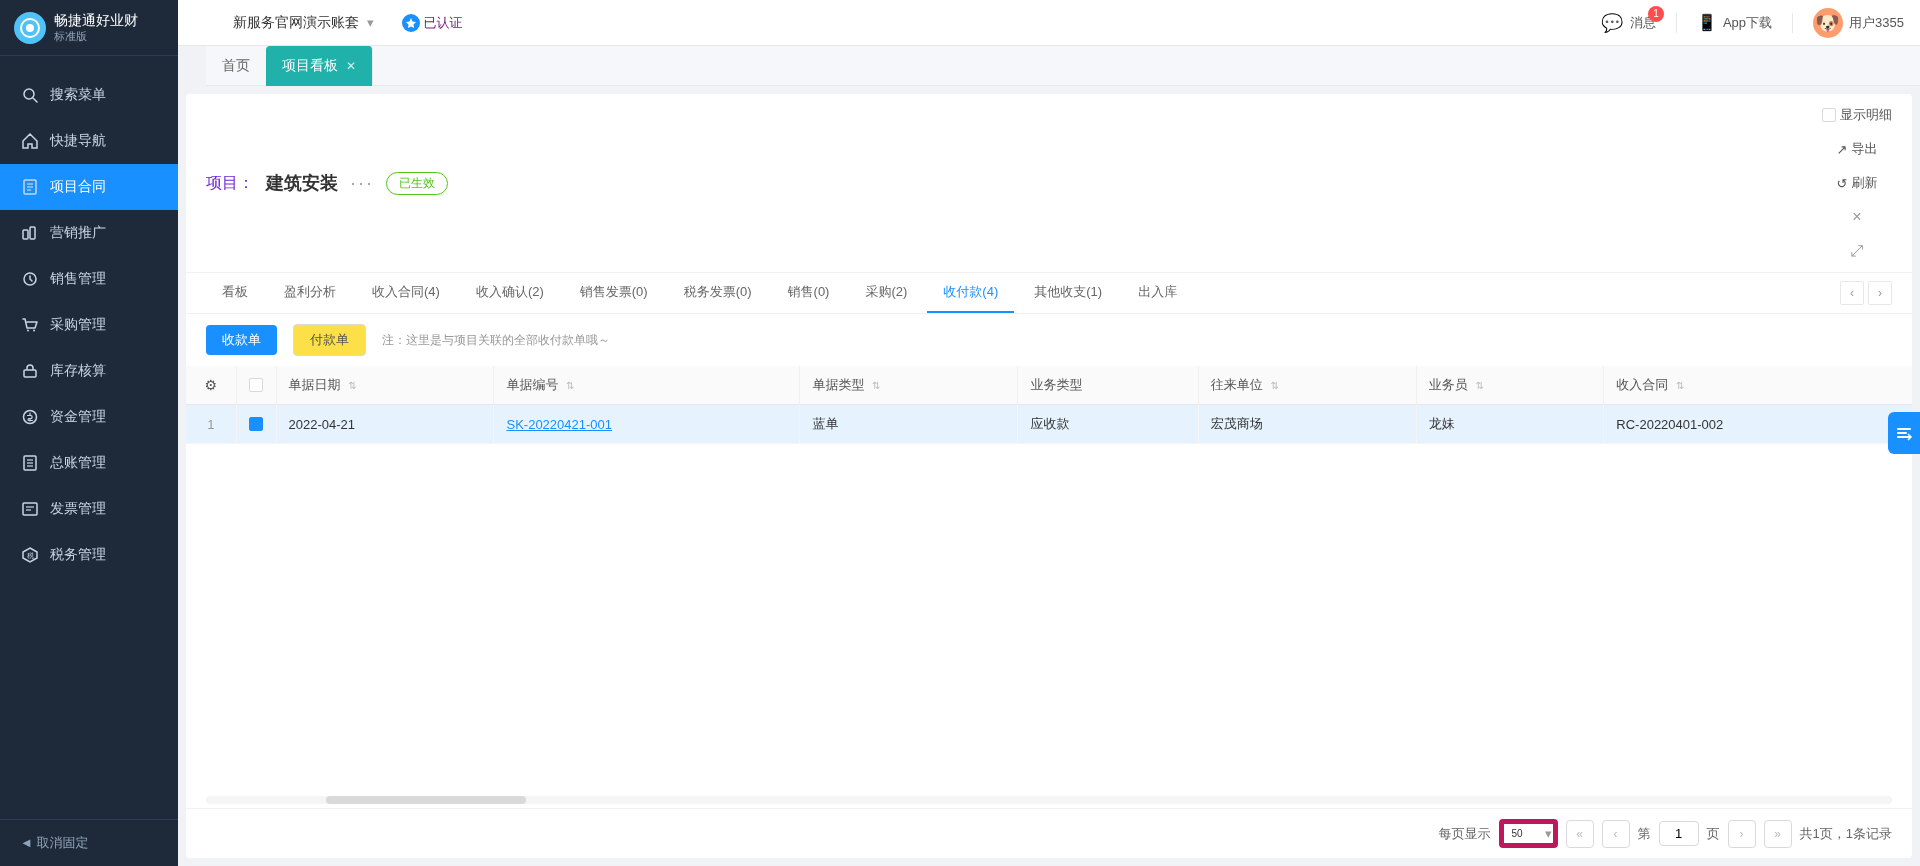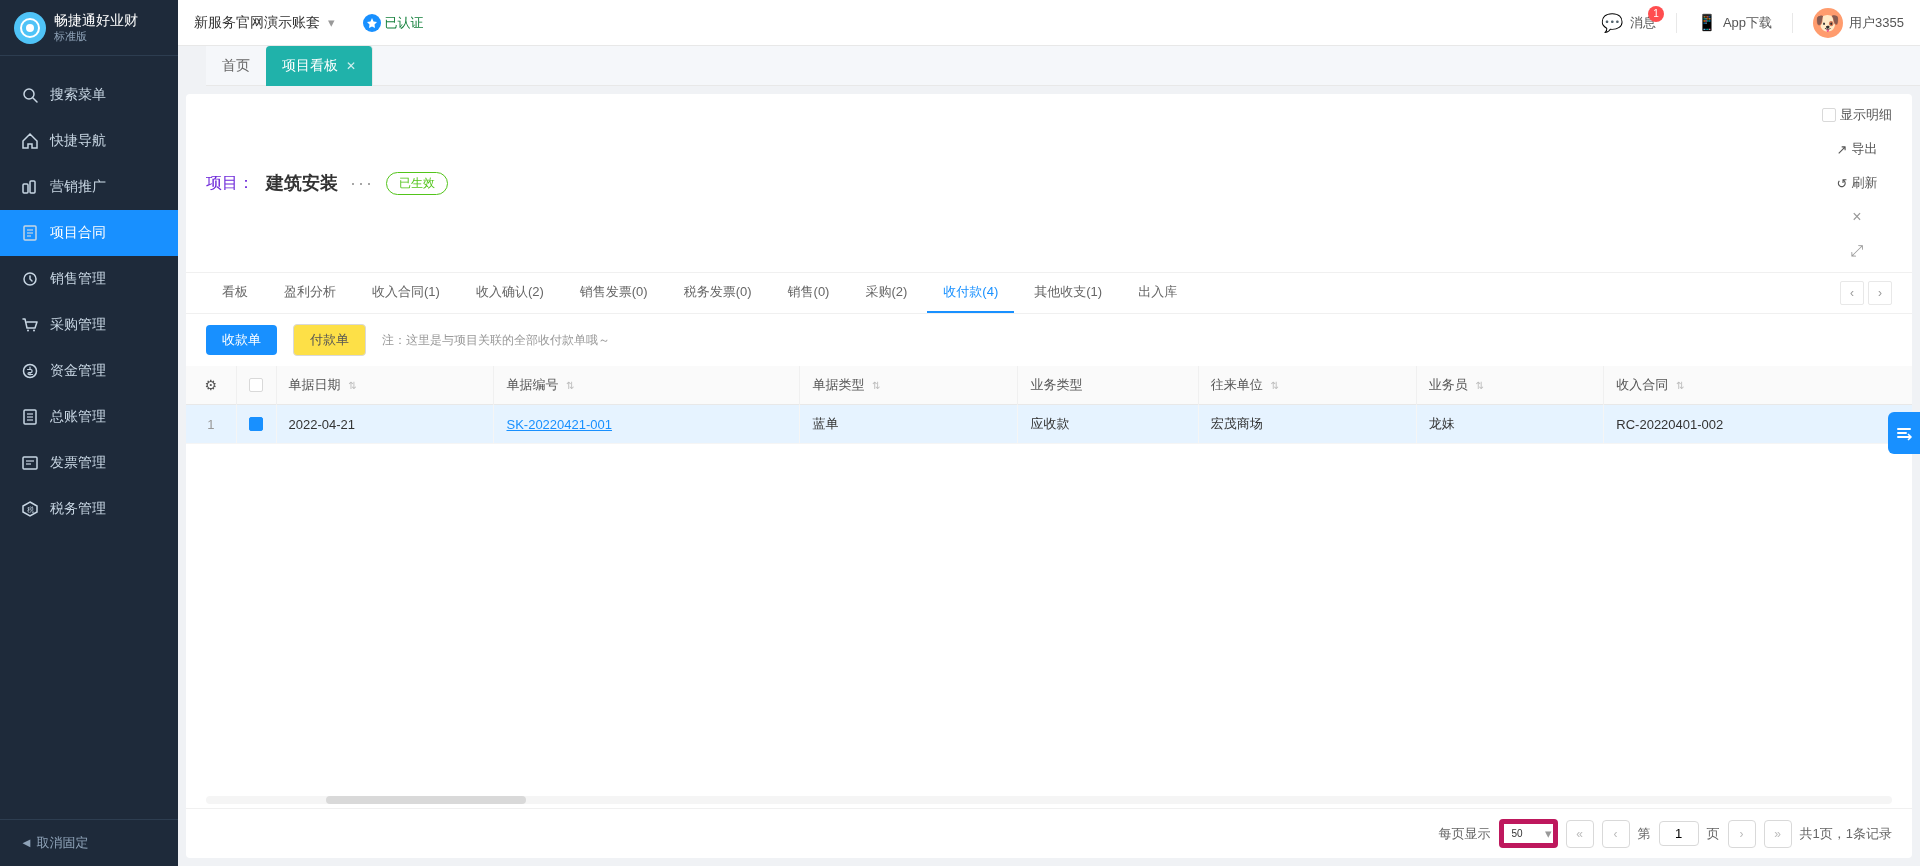--- a/index.html
+++ b/index.html
@@ -100,34 +100,35 @@
       height: 46px;
       padding: 0 16px;
       border-bottom: 1px solid #e8e8e8;
       flex-shrink: 0;
     }
     .topbar-account {
       display: flex;
       align-items: center;
       gap: 8px;
       flex: 1;
+      margin-left: 39px;
     }
     .account-name {
       color: #333;
       font-size: 14px;
     }
     .account-dropdown {
       color: #999;
       cursor: pointer;
     }
     .certified-badge {
       display: flex;
       align-items: center;
       gap: 4px;
-      color: #15803d;
+      color: #701a75;
       font-size: 13px;
       margin-left: 20px;
     }
     .certified-icon {
       width: 18px;
       height: 18px;
       background: #1890ff;
       border-radius: 50%;
       display: flex;
       align-items: center;
@@ -554,58 +555,67 @@
       <span>搜索菜单</span>
     </div>
       <div class="sidebar-menu-item">
       <span class="menu-icon">
           <svg width="18" height="18" viewBox="0 0 18 18" fill="none">
             <path d="M2 9L9 2L16 9V16H11V12H7V16H2V9Z" stroke="#c8d6e3" stroke-width="1.5" fill="none"></path>
           </svg>
         </span>
       <span>快捷导航</span>
     </div>
-      <div class="sidebar-menu-item">
-      <span class="menu-icon">
-          <svg width="18" height="18" viewBox="0 0 18 18" fill="none">
-            <rect x="2" y="6" width="5" height="9" rx="1" stroke="#c8d6e3" stroke-width="1.5" fill="none"></rect>
-            <rect x="9" y="3" width="5" height="12" rx="1" stroke="#c8d6e3" stroke-width="1.5" fill="none"></rect>
-          </svg>
-        </span>
-      <span>营销推广</span>
-    </div>
       <div class="sidebar-menu-item active">
       <span class="menu-icon">
           <svg width="18" height="18" viewBox="0 0 18 18" fill="none">
             <rect x="3" y="2" width="12" height="14" rx="1" stroke="#c8d6e3" stroke-width="1.5" fill="none"></rect>
             <line x1="6" y1="6" x2="12" y2="6" stroke="#c8d6e3" stroke-width="1.2"></line>
             <line x1="6" y1="9" x2="12" y2="9" stroke="#c8d6e3" stroke-width="1.2"></line>
             <line x1="6" y1="12" x2="10" y2="12" stroke="#c8d6e3" stroke-width="1.2"></line>
           </svg>
         </span>
       <span>项目合同</span>
     </div>
       <div class="sidebar-menu-item">
       <span class="menu-icon">
           <svg width="18" height="18" viewBox="0 0 18 18" fill="none">
+            <rect x="2" y="6" width="5" height="9" rx="1" stroke="#c8d6e3" stroke-width="1.5" fill="none"></rect>
+            <rect x="9" y="3" width="5" height="12" rx="1" stroke="#c8d6e3" stroke-width="1.5" fill="none"></rect>
+          </svg>
+        </span>
+      <span>营销推广</span>
+    </div>
+      <div class="sidebar-menu-item">
+      <span class="menu-icon">
+          <svg width="18" height="18" viewBox="0 0 18 18" fill="none">
             <circle cx="9" cy="9" r="6" stroke="#c8d6e3" stroke-width="1.5" fill="none"></circle>
             <path d="M9 6V9L11 11" stroke="#c8d6e3" stroke-width="1.5" stroke-linecap="round"></path>
           </svg>
         </span>
       <span>销售管理</span>
     </div>
       <div class="sidebar-menu-item">
       <span class="menu-icon">
           <svg width="18" height="18" viewBox="0 0 18 18" fill="none">
             <path d="M2 3H4L6 12H14L16 6H6" stroke="#c8d6e3" stroke-width="1.5" fill="none" stroke-linecap="round" stroke-linejoin="round"></path>
             <circle cx="7" cy="14.5" r="1" fill="#c8d6e3"></circle>
             <circle cx="13" cy="14.5" r="1" fill="#c8d6e3"></circle>
           </svg>
         </span>
       <span>采购管理</span>
+    </div>
+      <div class="sidebar-menu-item">
+      <span class="menu-icon">
+          <svg width="18" height="18" viewBox="0 0 18 18" fill="none">
+            <rect x="3" y="8" width="12" height="7" rx="1" stroke="#c8d6e3" stroke-width="1.5" fill="none"></rect>
+            <path d="M6 8V6a3 3 0 016 0v2" stroke="#c8d6e3" stroke-width="1.5" fill="none"></path>
+          </svg>
+        </span>
+      <span>库存核算</span>
     </div>
       <div class="sidebar-menu-item">
       <span class="menu-icon">
           <svg width="18" height="18" viewBox="0 0 18 18" fill="none">
             <circle cx="9" cy="9" r="6.5" stroke="#c8d6e3" stroke-width="1.5" fill="none"></circle>
             <path d="M9 5V7M9 11V13M6.5 7.5H10C10.5 7.5 11 8 11 8.5V9.5C11 10 10.5 10.5 10 10.5H8C7.5 10.5 7 11 7 11.5C7 12 7.5 12.5 8 12.5H11.5" stroke="#c8d6e3" stroke-width="1.2" stroke-linecap="round"></path>
           </svg>
         </span>
       <span>资金管理</span>
     </div>
@@ -712,21 +722,21 @@
           <span>刷新</span>
         </div>
         <span class="page-close-btn">×</span>
         <span class="page-expand-btn">⤢</span>
       </div>
     </div>
 
     <div class="sub-tabs">
       <div class="sub-tab">看板</div>
       <div class="sub-tab">盈利分析</div>
-      <div class="sub-tab">收入合同(1)</div>
+      <div class="sub-tab">收入合同(4)</div>
       <div class="sub-tab">收入确认(2)</div>
       <div class="sub-tab">销售发票(0)</div>
       <div class="sub-tab">税务发票(0)</div>
       <div class="sub-tab">销售(0)</div>
       <div class="sub-tab">采购(2)</div>
       <div class="sub-tab active">收付款(4)</div>
       <div class="sub-tab">其他收支(1)</div>
       <div class="sub-tab">出入库</div>
       <div class="sub-tab-nav">
         <div class="sub-tab-nav-btn">‹</div>

